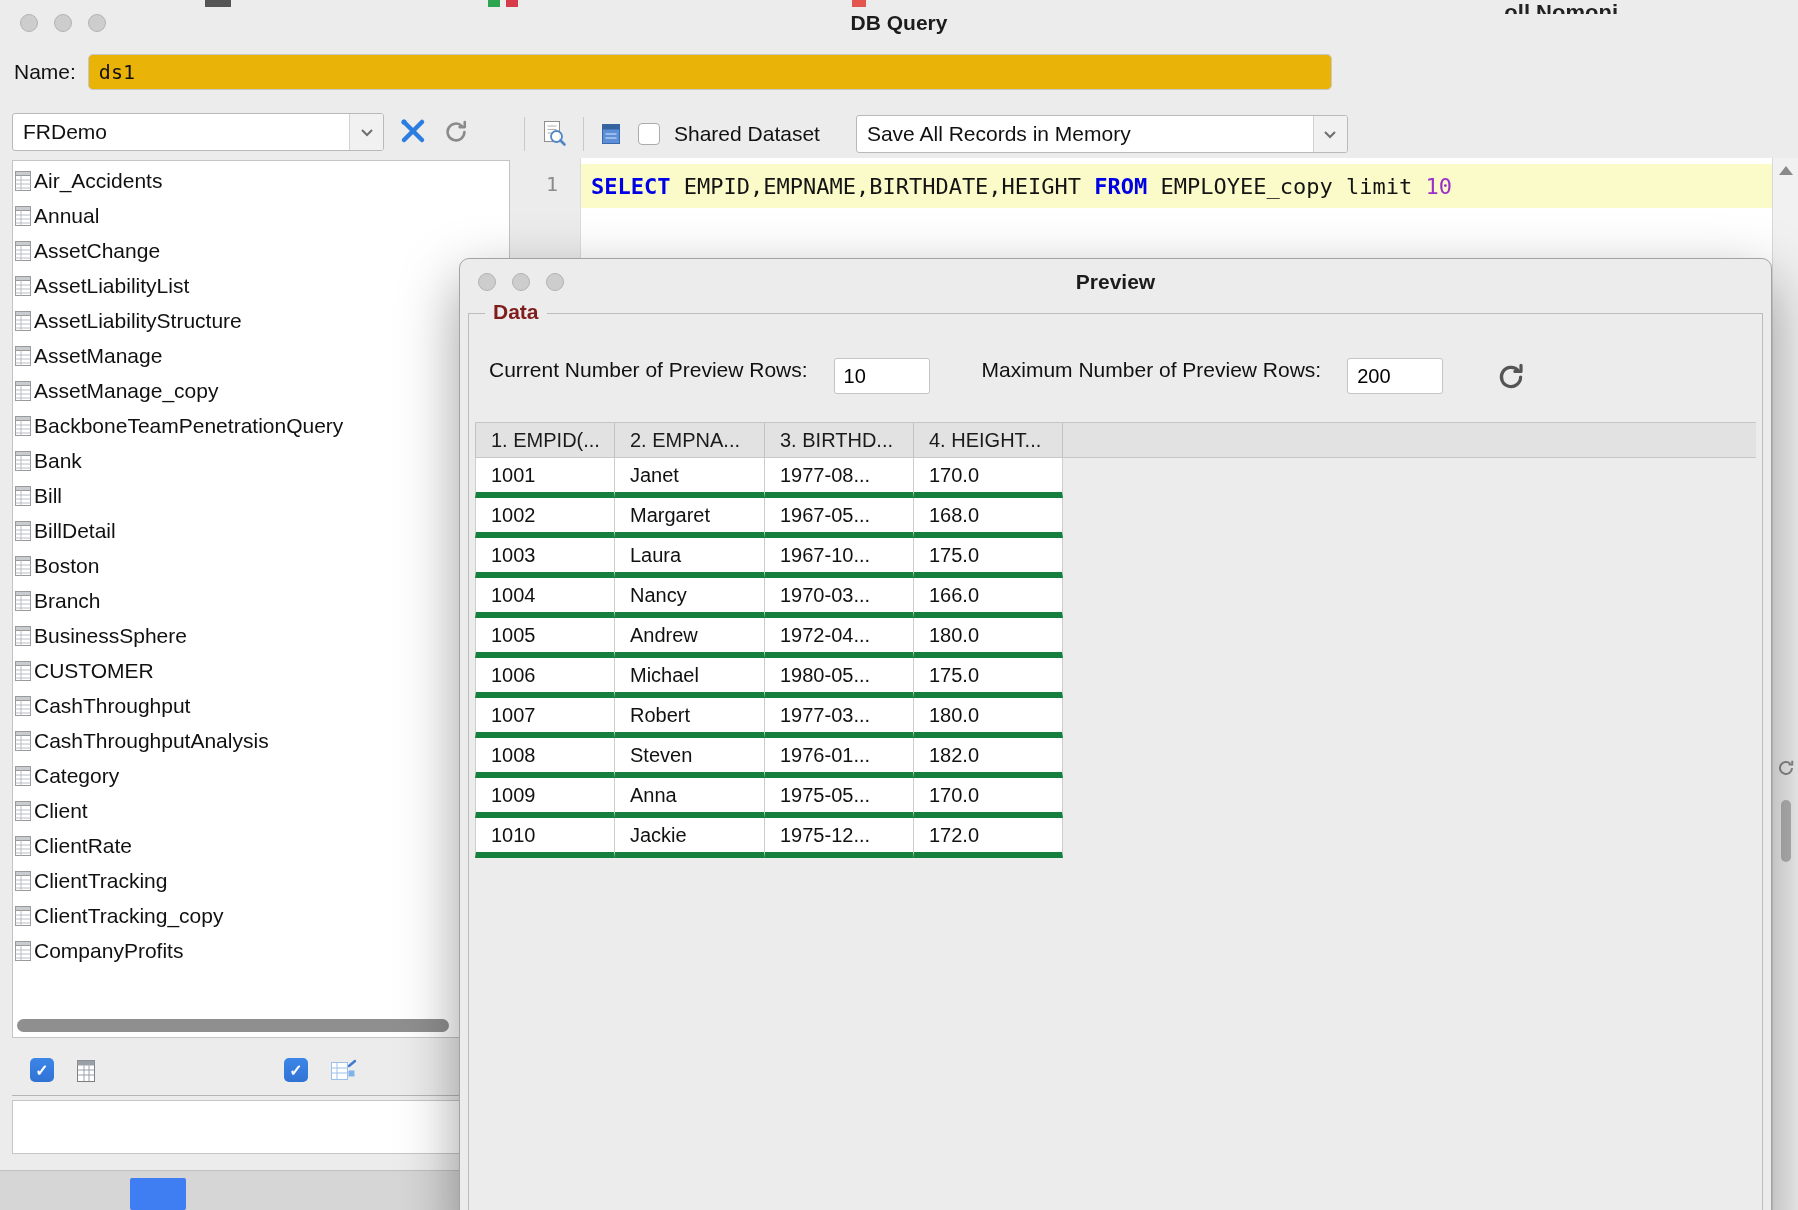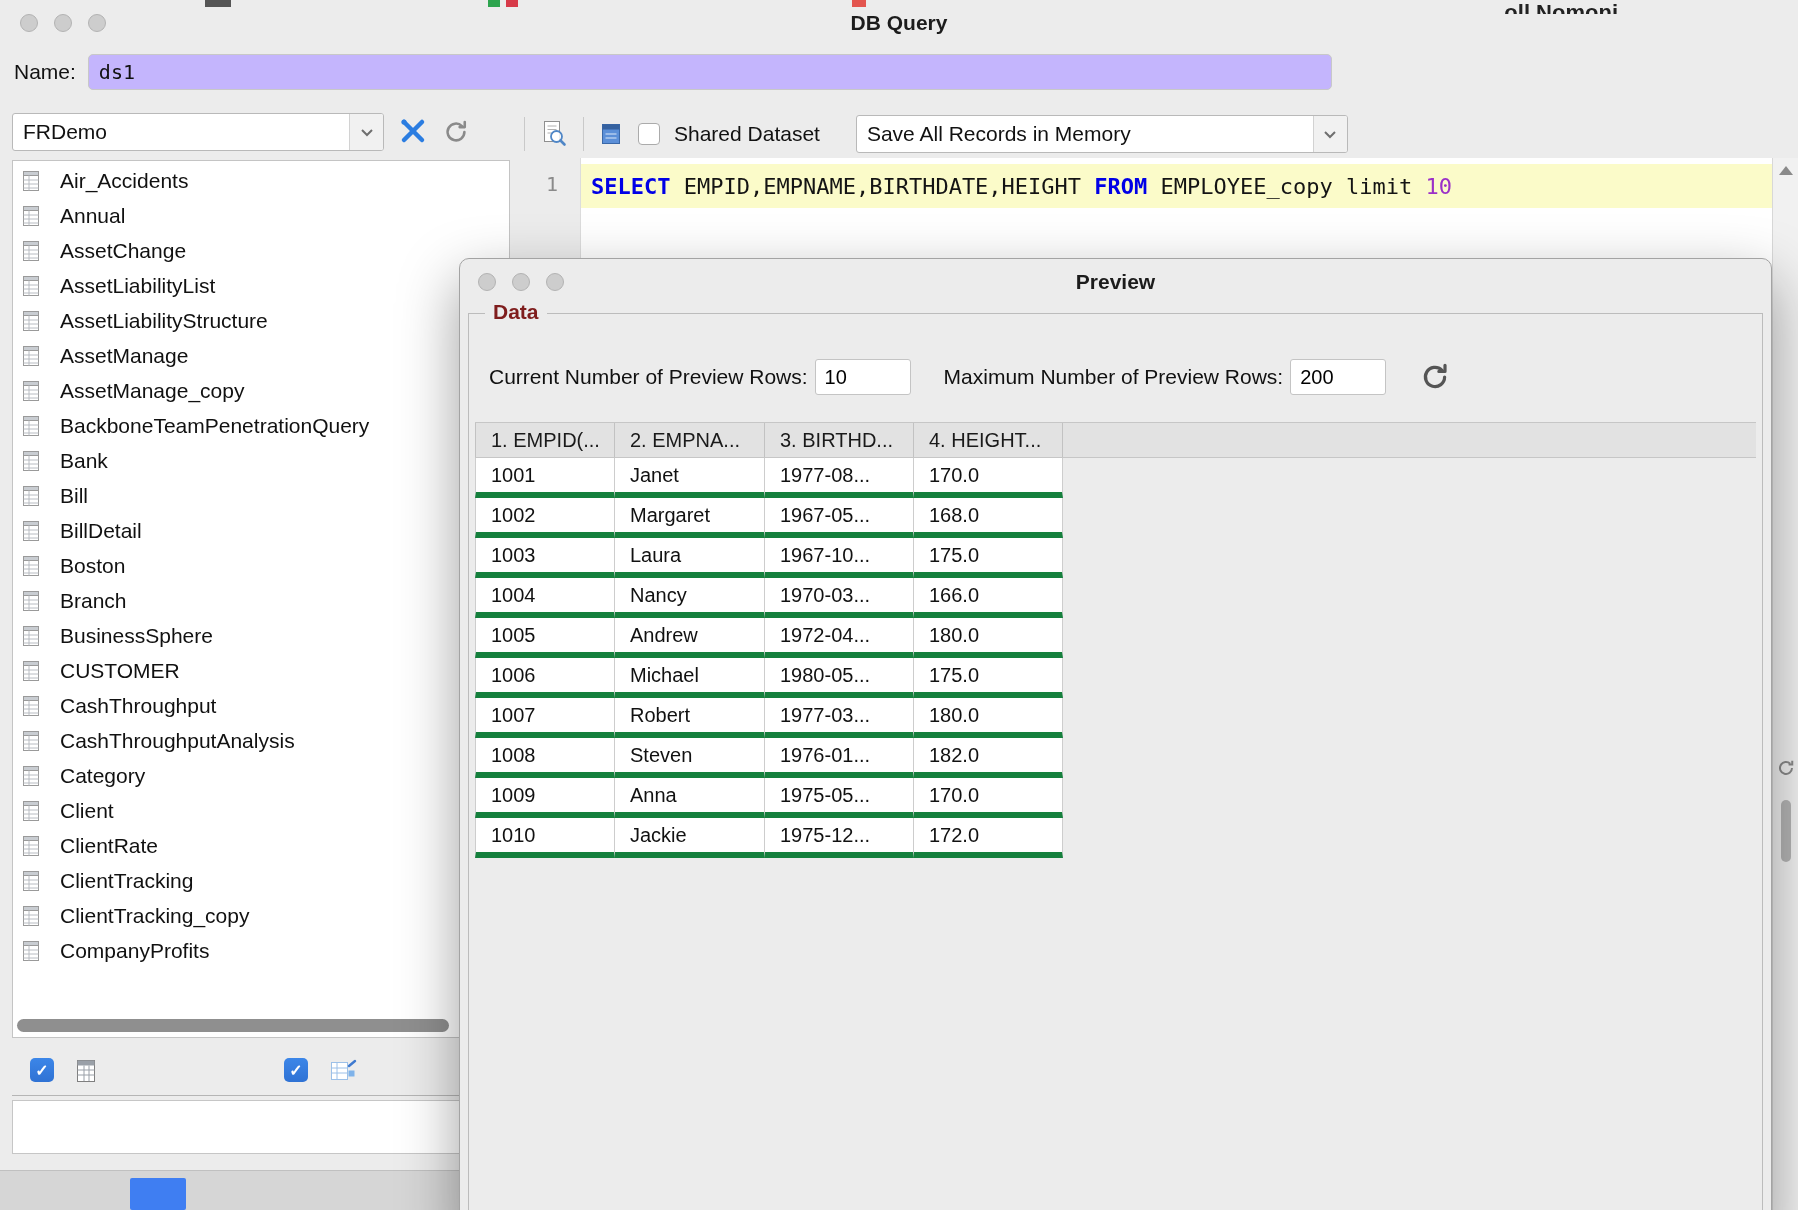--- a/index.html
+++ b/index.html
@@ -17,37 +17,37 @@
 
   
   .titlebar { position:absolute; left:0; top:0; right:0; height:46px; }
   .lights { position:absolute; left:20px; top:14px; display:flex; gap:16px; }
   .light { width:18px; height:18px; border-radius:50%; background:#cdcdcd; border:1px solid #b3b3b3; }
   .win-title { position:absolute; left:0; right:0; top:0; height:46px; line-height:46px; text-align:center;
                font-size:21px; font-weight:600; color:#1c1c1c; }
 
   .name-row { position:absolute; left:0; top:46px; right:0; height:52px; display:flex; align-items:center;
               padding-left:14px; gap:12px; font-size:21px; }
-  .name-input { width:1244px; height:36px; background:#c4b5fd; border:1px solid #c8c8c8; border-radius:5px;
+  .name-input { width:1244px; height:36px; background:#eab308; border:1px solid #c8c8c8; border-radius:5px;
                 font-family:"DejaVu Sans Mono", monospace; font-size:20px; padding:2px 10px; color:#111; }
 
   
   .left-panel { position:absolute; left:12px; top:112px; width:498px; }
   .conn-row { display:flex; align-items:center; gap:14px; height:40px; }
   .select { height:38px; background:#fff; border:1px solid #b9b9b9; border-radius:3px;
             display:flex; align-items:center; justify-content:space-between; font-size:21px; overflow:hidden; }
   .select .sel-text { padding-left:10px; white-space:nowrap; }
   .chev-box { width:34px; height:100%; background:#f1f1f1; border-left:1px solid #d2d2d2;
               display:flex; align-items:center; justify-content:center; flex:none; }
   .conn-select { width:372px; }
   .icon-btn { display:inline-flex; align-items:center; justify-content:center; cursor:default; }
 
   .table-list { position:relative; margin-top:8px; width:498px; height:878px; background:#fff;
                 border:1px solid #c4c4c4; overflow:hidden; padding-top:2px; }
-  .list-item { display:flex; align-items:center; gap:19px; height:35px; padding-left:8px; font-size:21px; white-space:nowrap; }
+  .list-item { display:flex; align-items:center; gap:1px; height:35px; font-size:21px; white-space:nowrap; }
   .tbl-icon { flex:none; display:inline-flex; }
   .hthumb { position:absolute; left:4px; bottom:5px; width:432px; height:13px; border-radius:7px; background:#8f8f8f; }
 
   .filter-row { position:absolute; left:0; top:936px; width:498px; height:48px; border-bottom:1px solid #b5b5b5; }
   
   .checkbox { width:24px; height:24px; border-radius:5px;
               background:linear-gradient(180deg, var(--accent-blue, #3c86e8), #2f72d4);
               display:inline-flex; align-items:center; justify-content:center;
               color:#fff; font-size:16px; font-weight:bold; }
   .checkbox-empty { width:22px; height:22px; border-radius:4px; background:#fff; border:1px solid #ababab; }
@@ -88,21 +88,21 @@
   
   .dialog { position:absolute; left:459px; top:258px; width:1313px; height:980px;
             background:var(--chrome-gray, #ececec); border:1px solid #a3a3a3; border-radius:10px 10px 0 0;
             box-shadow:0 22px 60px rgba(0,0,0,0.38); z-index:5; }
   .dialog .titlebar { height:46px; }
   .dialog .lights { left:18px; }
   .group { position:absolute; left:8px; right:8px; top:54px; height:930px; border:1px solid #bcbcbc; }
   .group-label { position:absolute; top:-14px; left:16px; background:var(--chrome-gray, #ececec);
                  padding:0 8px; font-size:21px; font-weight:bold; color:#7f1d1d; }
   .controls { position:absolute; left:20px; right:20px; top:44px; height:38px;
-              display:flex; align-items:center; gap:7px; font-size:21px; white-space:nowrap; }
+              display:flex; gap:26px; font-size:21px; white-space:nowrap; }
   .small-input { width:96px; height:36px; background:#fff; border:1px solid #c4c4c4; border-radius:3px;
                  font-size:20px; padding:0 9px; font-family:"Liberation Sans", sans-serif; }
   .gap-left { margin-left:26px; }
   .controls .icon-btn { margin-left:26px; }
 
   .ptable { position:absolute; left:6px; right:6px; top:108px; }
   .phead { display:flex; height:36px; background:var(--table-header-gray, #e2e2e2);
            border-top:1px solid #c6c6c6; border-bottom:1px solid #c6c6c6; }
   .pcell { display:flex; align-items:center; padding-left:15px; font-size:20px; overflow:hidden; white-space:nowrap; flex:none; }
   .phead .pcell { border-right:1px solid #c2c2c2; color:#1a1a1a; }

